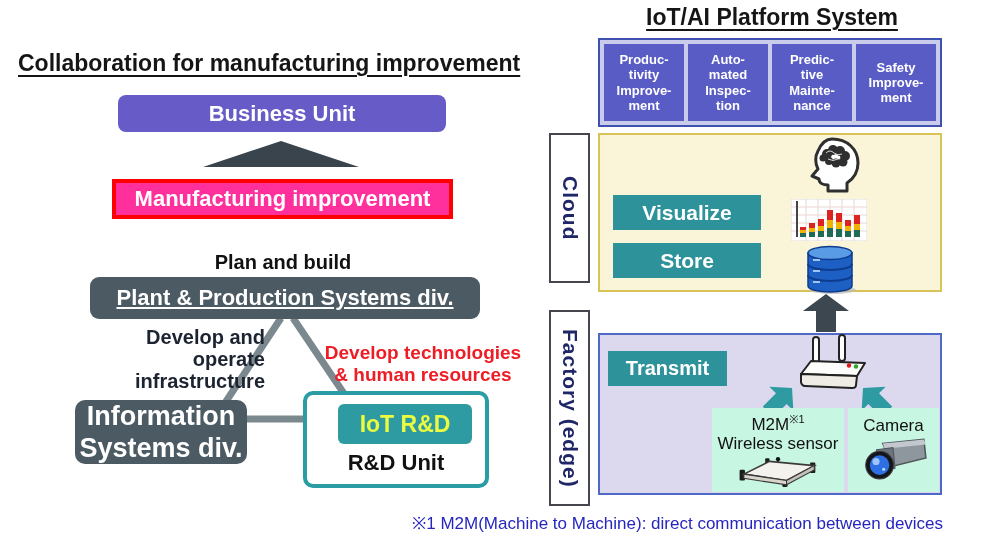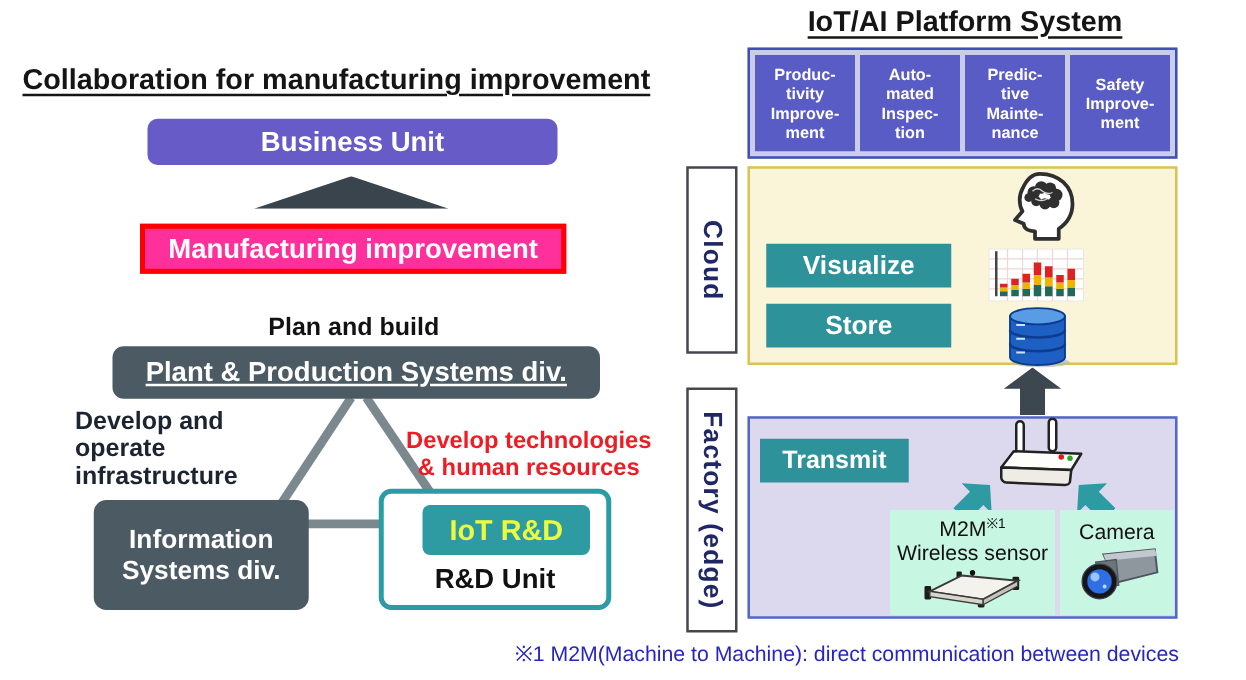--- a/index.html
+++ b/index.html
@@ -11,23 +11,23 @@
   .right-heading { left:600px; top:4px; width:344px; text-align:center; font-size:23px; }
   .flexc { display:flex; align-items:center; justify-content:center; text-align:center; }
   .pre { white-space:pre-line; }
 
   
   .business { left:118px; top:95px; width:328px; height:37px; background:#675bc8; border-radius:8px; color:#fff; font-weight:bold; font-size:22px; }
   .tri { left:203px; top:141px; width:156px; height:26px; }
   .mfg { left:112px; top:179px; width:341px; height:40px; background:#ff2f9b; border:4px solid #fe0000; color:#fff; font-weight:bold; font-size:22px; }
   .plan { left:153px; top:251px; width:260px; text-align:center; font-weight:bold; font-size:20px; color:#121212; }
   .plant { left:90px; top:277px; width:390px; height:42px; background:#4c5b63; border-radius:9px; color:#fff; font-weight:bold; font-size:22px;text-decoration:underline; }
-  .infra { left:60px; top:326px; width:205px; text-align:left; font-weight:bold; font-size:20px; color:#1b2430; line-height:1.1; }
+  .infra { left:60px; top:326px; width:205px; text-align:right; font-weight:bold; font-size:20px; color:#1b2430; line-height:1.1; }
   .tech { left:298px; top:342px; width:250px; text-align:center; font-weight:bold; font-size:19px; color:#ee1c25; line-height:1.15; }
-  .info { left:75px; top:400px; width:172px; height:88px; background:#4c5b63; border-radius:10px; color:#fff; font-weight:bold; font-size:21px; line-height:1.2; }
+  .info { left:75px; top:400px; width:172px; height:64px; background:#4c5b63; border-radius:10px; color:#fff; font-weight:bold; font-size:27px; line-height:1.2; }
   .rd-outer { left:303px; top:391px; width:186px; height:97px; background:#fff; border:4px solid #2a9da4; border-radius:10px; }
   .iot { position:absolute; left:31px; top:9px; right:13px; height:40px; background:#2e9aa2; border-radius:6px; color:#ebfb3f; font-weight:bold; font-size:23px; display:flex; align-items:center; justify-content:center; }
   .rd-label { position:absolute; left:0; right:0; top:55px; text-align:center; font-weight:bold; font-size:22px; color:#111; }
 
   
   .apps { left:598px; top:38px; width:344px; height:89px; background:#c9cdeb; border:2px solid #3f51b0; display:flex; gap:4px; padding:4px; }
   .app { flex:1; background:#5a5cc6; color:#fff; font-weight:bold; font-size:13px; line-height:1.18; display:flex; align-items:center; justify-content:center; text-align:center; }
   .vlabel { background:#fff; border:2px solid #46464e; color:#1f2766; font-weight:bold; font-size:21px; writing-mode:vertical-rl; display:flex; align-items:center; justify-content:center; letter-spacing:1px; }
   .cloud-label { left:549px; top:133px; width:41px; height:150px; }
   .factory-label { left:549px; top:310px; width:41px; height:196px; }

